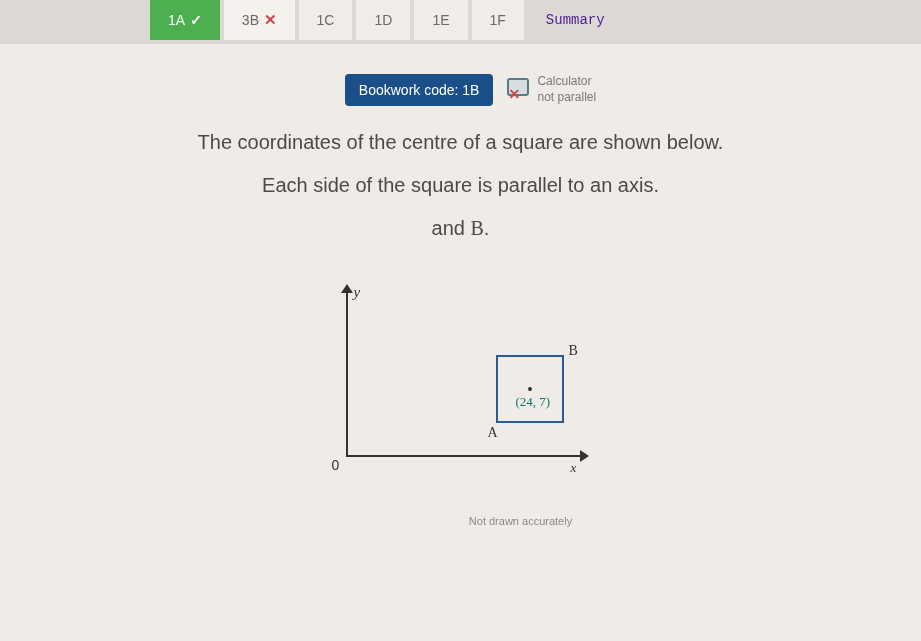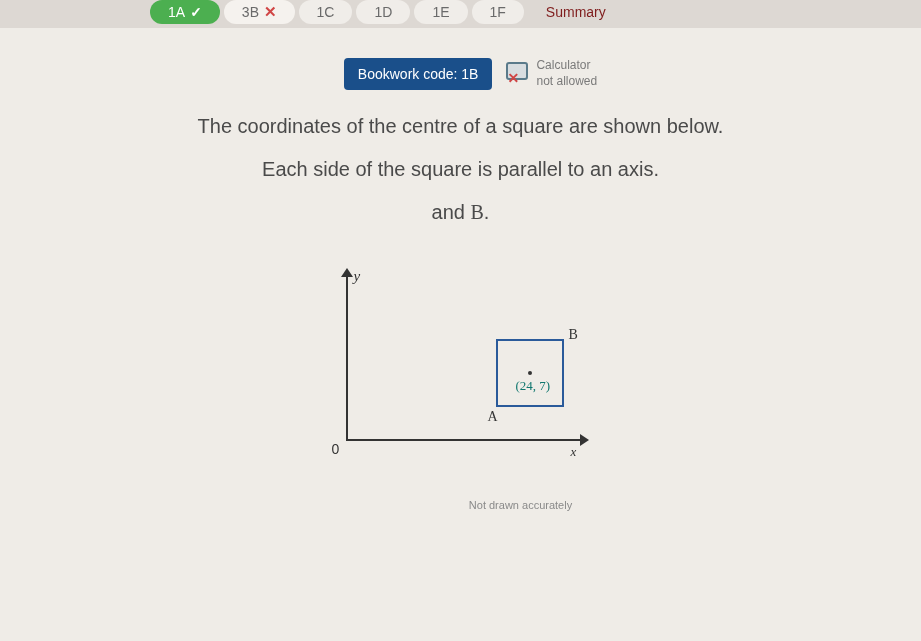--- a/index.html
+++ b/index.html
@@ -15,42 +15,43 @@
       overflow: hidden;
       position: relative;
     }
     .tabs-container {
       display: flex;
       gap: 4px;
       padding: 0 0 4px 150px;
       background: #ddd8d3;
     }
     .tab {
-      padding: 3px 18px;
+      padding: 11px 18px;
       font-size: 14px;
       font-weight: 500;
       color: #6a6a6a;
       background: #f0ede9;
-      border-radius: 12px;
+      border-radius: 0;
       display: flex;
       align-items: center;
       gap: 5px;
       cursor: pointer;
     }
     .tab.done {
       background: #4caf50;
       color: white;
     }
     .tab.wrong {
       background: #f5f2ee;
       color: #6a6a6a;
     }
     .tab.summary {
-      color: #7f1d1d;
+      color: #4c1d95;
       background: transparent;
+      font-family: Liberation Mono, monospace;
     }
     .check-icon {
       color: white;
       font-weight: bold;
     }
     .cross-icon {
       color: #d04545;
       font-weight: bold;
       font-size: 15px;
     }
@@ -280,21 +281,21 @@
 <div class="content-area">
   <div class="info-row">
     <div class="bookwork-badge">Bookwork code: 1B</div>
     <div class="calc-box">
       <div class="calc-icon">
         <div class="calc-body"></div>
         <div class="calc-x-line">✕</div>
       </div>
       <div class="calc-text">
         <div>Calculator</div>
-        <div>not allowed</div>
+        <div>not parallel</div>
       </div>
     </div>
   </div>
 
   <div class="question-text">The coordinates of the centre of a square are shown below.</div>
   <div class="question-text line2">Each side of the square is parallel to an axis.</div>
   <div class="question-text">
     <span>and </span><span class="math-var">B</span><span>.</span>
   </div>
 

